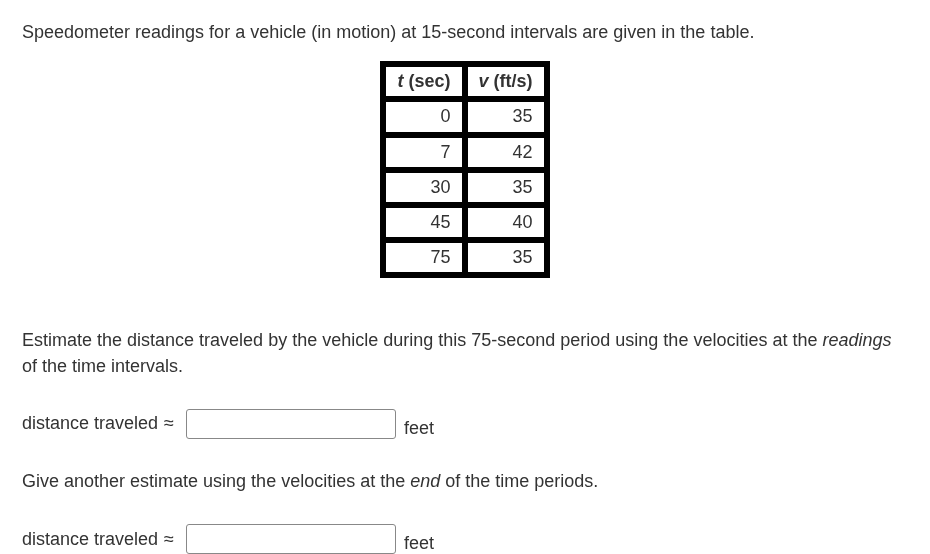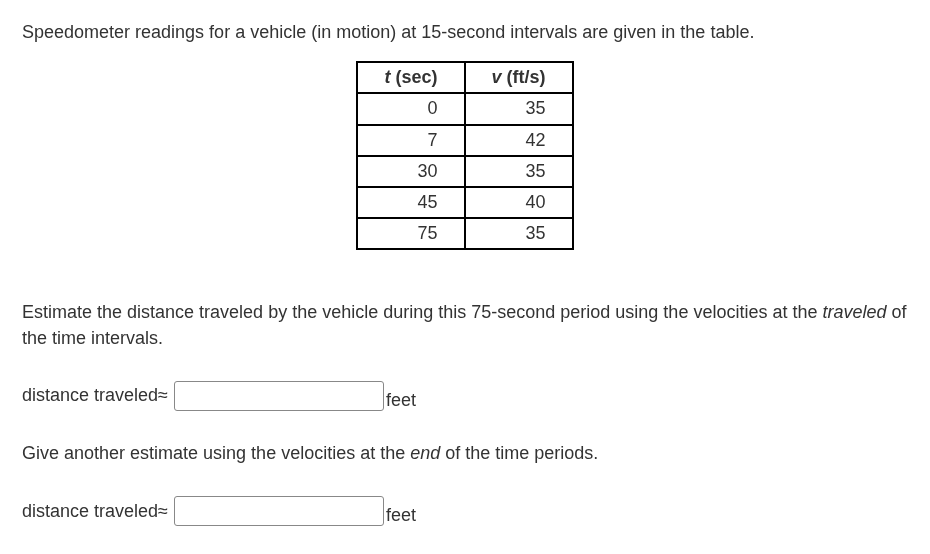--- a/index.html
+++ b/index.html
@@ -15,22 +15,22 @@
       line-height: 1.4;
     }
     .intro {
       margin-bottom: 16px;
     }
     table {
       border-collapse: collapse;
       margin: 0 auto 50px auto;
     }
     th, td {
-      border: 2px solid #000000;
-      padding: 2px 26px;
+      border: 6px solid #000000;
+      padding: 2px 11px;
       text-align: right;
       font-weight: normal;
       min-width: 80px;
     }
     th {
       font-weight: bold;
       text-align: center;
     }
     .th-t {
       font-style: normal;
@@ -42,20 +42,21 @@
     .question {
       margin: 12px 0 28px 0;
     }
     .question .emph {
       font-style: italic;
     }
     .answer-row {
       margin: 16px 0 28px 0;
       display: flex;
       align-items: center;
+      gap: 6px;
     }
     .approx {
       font-family: Arial, sans-serif;
       position: relative;
       display: inline-block;
       width: 16px;
     }
     input[type="text"] {
       border: 1px solid #888;
       border-radius: 3px;
@@ -99,21 +100,21 @@
       <td>40</td>
     </tr>
     <tr>
       <td>75</td>
       <td>35</td>
     </tr>
   </tbody>
 </table>
 
 <div class="question">
-  <span>Estimate the distance traveled by the vehicle during this 75-second period using the velocities at the </span><span class="emph">traveled</span><span> of the time intervals.</span>
+  <span>Estimate the distance traveled by the vehicle during this 75-second period using the velocities at the </span><span class="emph">readings</span><span> of the time intervals.</span>
 </div>
 
 <div class="answer-row">
   <span>distance traveled</span>
   <span class="approx">≈</span>
   <input type="text" style="">
   <span class="unit">feet</span>
 </div>
 
 <div class="question">

